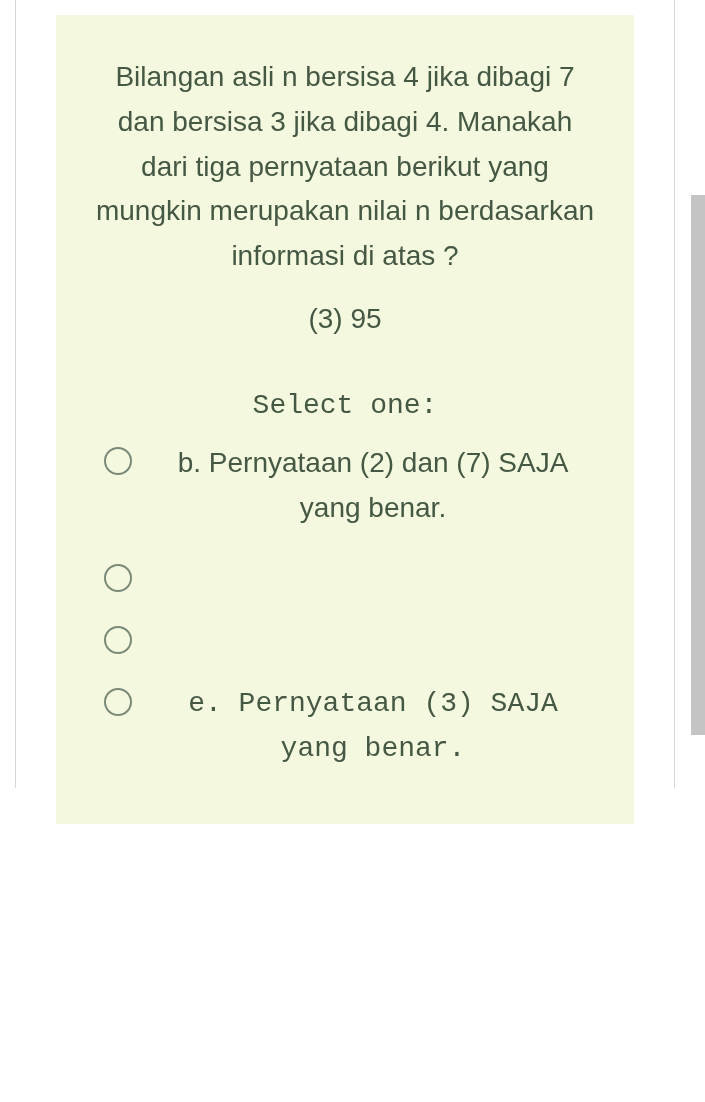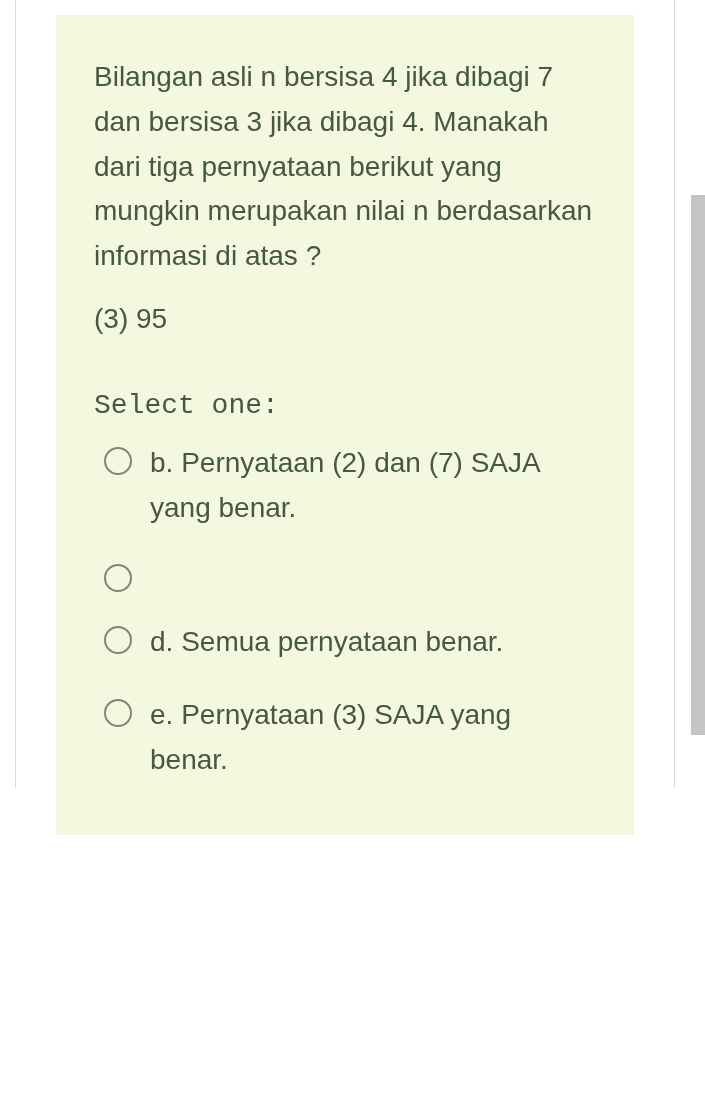--- a/index.html
+++ b/index.html
@@ -16,20 +16,21 @@
     }
     .outer-container {
       position: absolute;
       left: 15px;
       top: 0;
       width: 660px;
       height: 788px;
       border-left: 1px solid #d8d8d8;
       border-right: 1px solid #d8d8d8;
       padding: 0;
+      text-align: center;
     }
     .question-box {
       background: #f4f8df;
       margin: 15px 40px 0 40px;
       padding: 40px 38px 40px 38px;
       color: #4a5a47;
     }
     .question-text {
       font-size: 28px;
       line-height: 1.6;
@@ -108,27 +109,23 @@
         <span>Pernyataan (2) dan (7) SAJA yang benar.</span>
       </div>
     </div>
 
     <div class="option-row">
       <div class="radio"></div>
     </div>
 
     <div class="option-row">
       <div class="radio"></div>
-      <div class="option-label">
-        <span>d.</span>
-        <span>Semua pernyataan benar.</span>
-      </div>
     </div>
 
-    <div class="option-row" style="margin-bottom:12px;">
+    <div class="option-row" style="margin-bottom:12px;font-family:Liberation Mono, monospace;">
       <div class="radio"></div>
       <div class="option-label">
         <span>e.</span>
         <span>Pernyataan (3) SAJA yang benar.</span>
       </div>
     </div>
   </div>
 </div>
 
 <div class="scrollbar-track">

